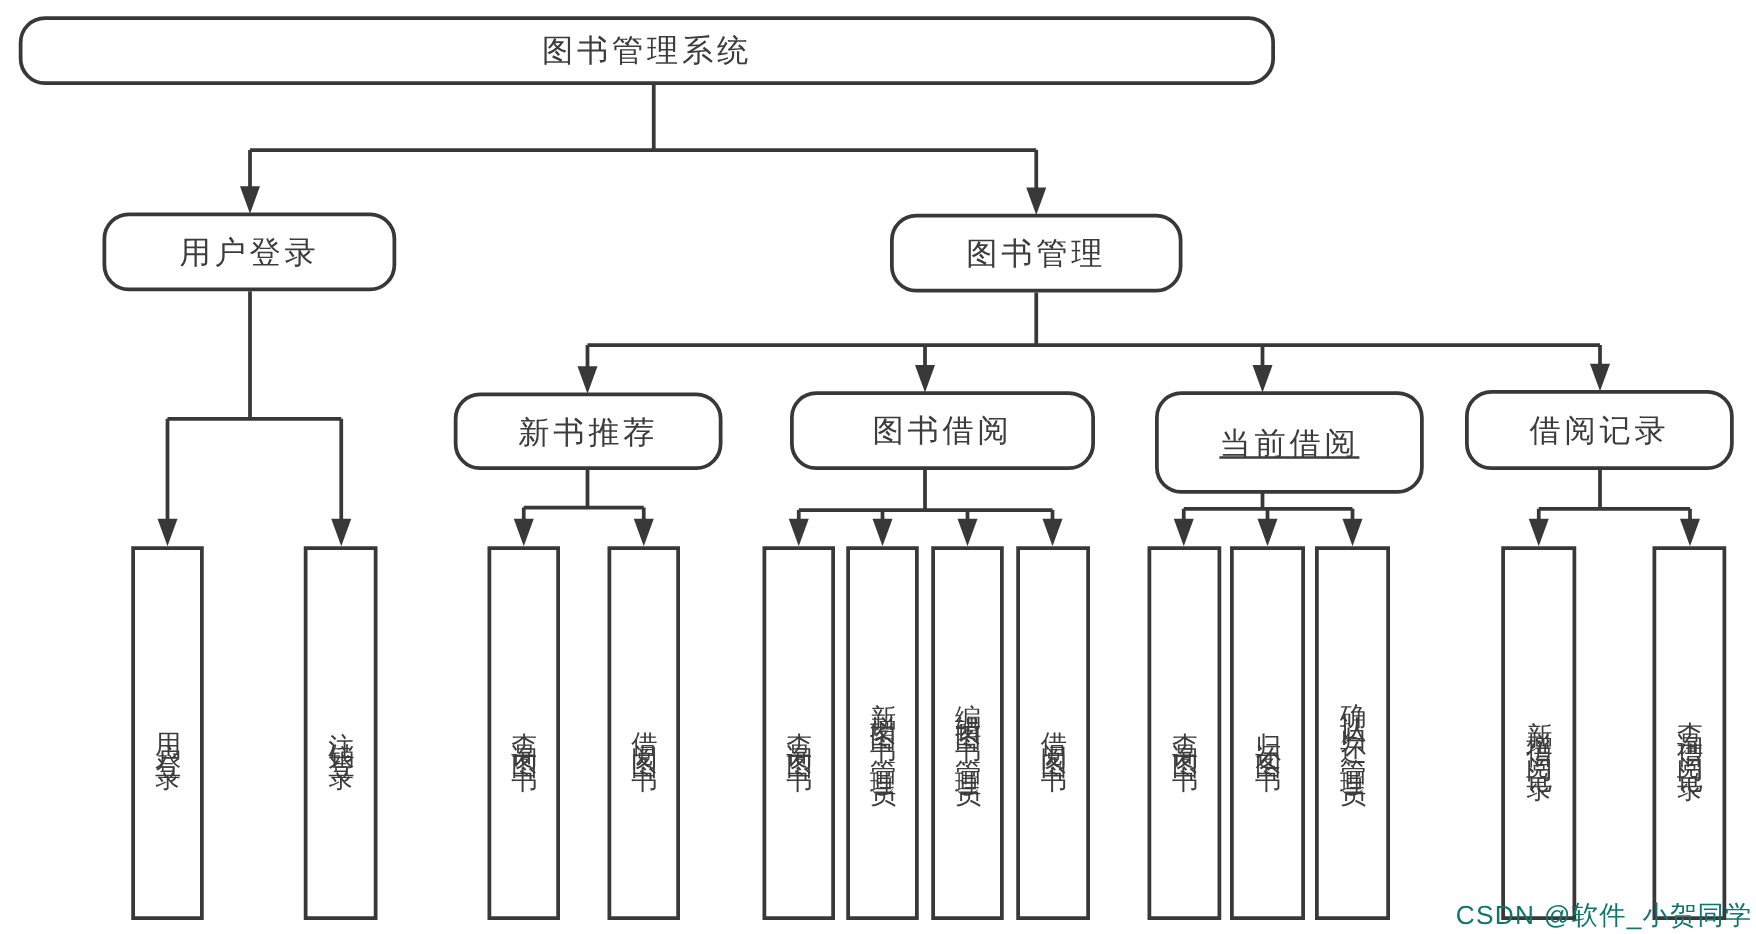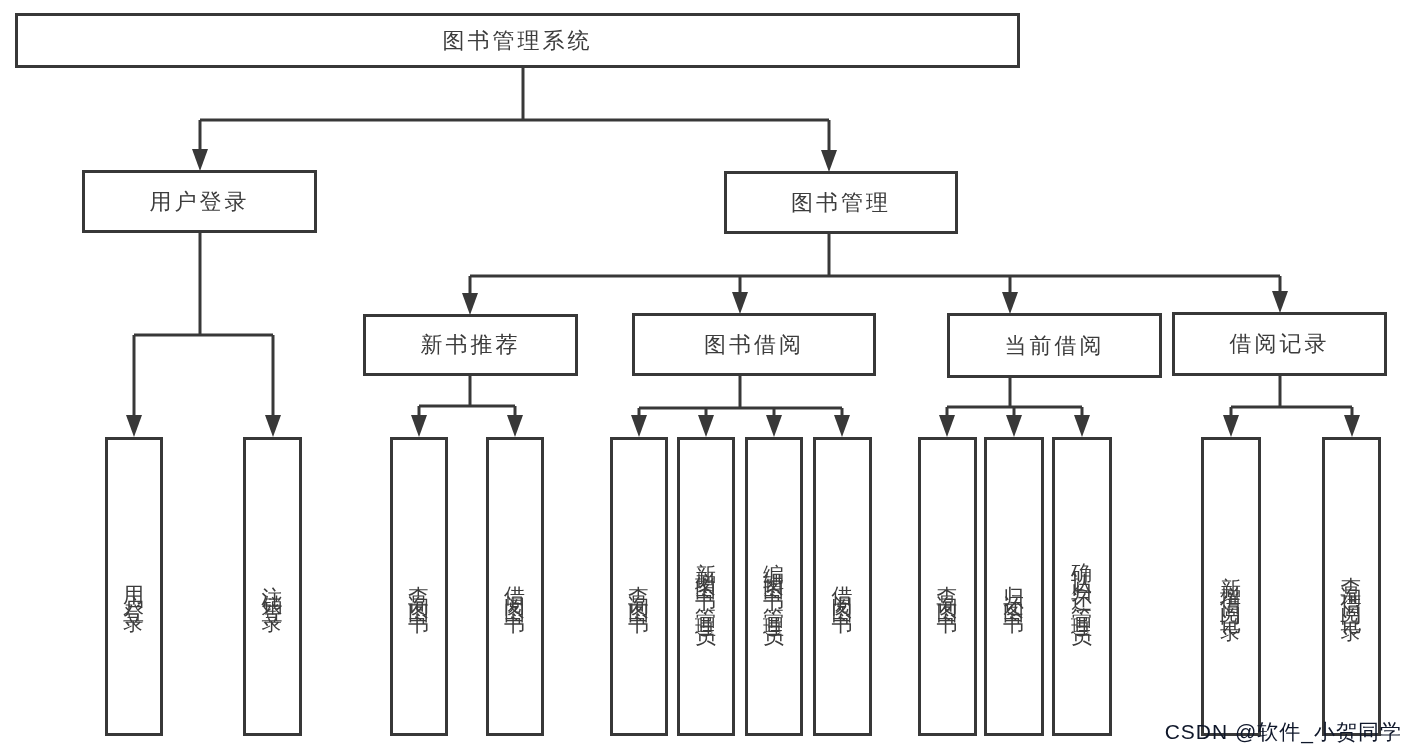--- a/index.html
+++ b/index.html
@@ -7,28 +7,28 @@
     width:1405px;height:747px;position:relative;overflow:hidden;
     font-family:"Liberation Sans","DejaVu Sans",sans-serif;
   }
   #connectors{position:absolute;left:0;top:0;z-index:0;}
   .box{
     position:absolute;box-sizing:border-box;
     border:3px solid #383838;background:#ffffff;
     display:flex;align-items:center;justify-content:center;
     color:#3c3c3c;z-index:1;
   }
-  .h{font-size:22px;letter-spacing:3px;white-space:nowrap;}
+  .h{font-size:25px;letter-spacing:3px;white-space:nowrap;border-radius:21px;}
   .v .vtext{
     writing-mode:vertical-rl;text-orientation:mixed;
     font-size:21px;letter-spacing:9px;line-height:1;white-space:nowrap;
   }
   .watermark{
     position:absolute;right:3px;bottom:1px;z-index:2;
-    font-size:21px;letter-spacing:1px;color:#0f172a;white-space:nowrap;
+    font-size:21px;letter-spacing:1px;color:#0f766e;white-space:nowrap;
   }
 </style>
 </head>
 <body>
 
 <svg id="connectors" width="1405" height="747" viewBox="0 0 1405 747">
   <g stroke="#383838" stroke-width="3" fill="none">
 
     <path d="M523 68 V120"></path>
     <path d="M200 120 H829"></path>
@@ -89,25 +89,25 @@
     <polygon points="1006,415 1022,415 1014,437"></polygon>
     <polygon points="1074,415 1090,415 1082,437"></polygon>
     <polygon points="1223,415 1239,415 1231,437"></polygon>
     <polygon points="1344,415 1360,415 1352,437"></polygon>
   </g>
 </svg>
 
 <div class="box h" style="left:15px;top:13px;width:1005px;height:55px;">图书管理系统</div>
 
 <div class="box h" style="left:82px;top:170px;width:235px;height:63px;">用户登录</div>
-<div class="box h" style="left:712px;top:171px;width:234px;height:63px;margin-left:12px;">图书管理</div>
+<div class="box h" style="left:712px;top:171px;width:234px;height:63px;">图书管理</div>
 
 <div class="box h" style="left:363px;top:314px;width:215px;height:62px;text-align:center;">新书推荐</div>
 <div class="box h" style="left:632px;top:313px;width:244px;height:63px;">图书借阅</div>
-<div class="box h" style="left:947px;top:313px;width:215px;height:65px;">当前借阅</div>
+<div class="box h" style="left:924px;top:313px;width:215px;height:82px;text-decoration:underline;">当前借阅</div>
 <div class="box h" style="left:1172px;top:312px;width:215px;height:64px;">借阅记录</div>
 
 <div class="box v" style="left:105px;top:437px;width:58px;height:299px;">
   <span class="vtext">用户登录</span>
 </div>
 <div class="box v" style="left:243px;top:437px;width:59px;height:299px;">
   <span class="vtext">注销登录</span>
 </div>
 
 <div class="box v" style="left:390px;top:437px;width:58px;height:299px;">

